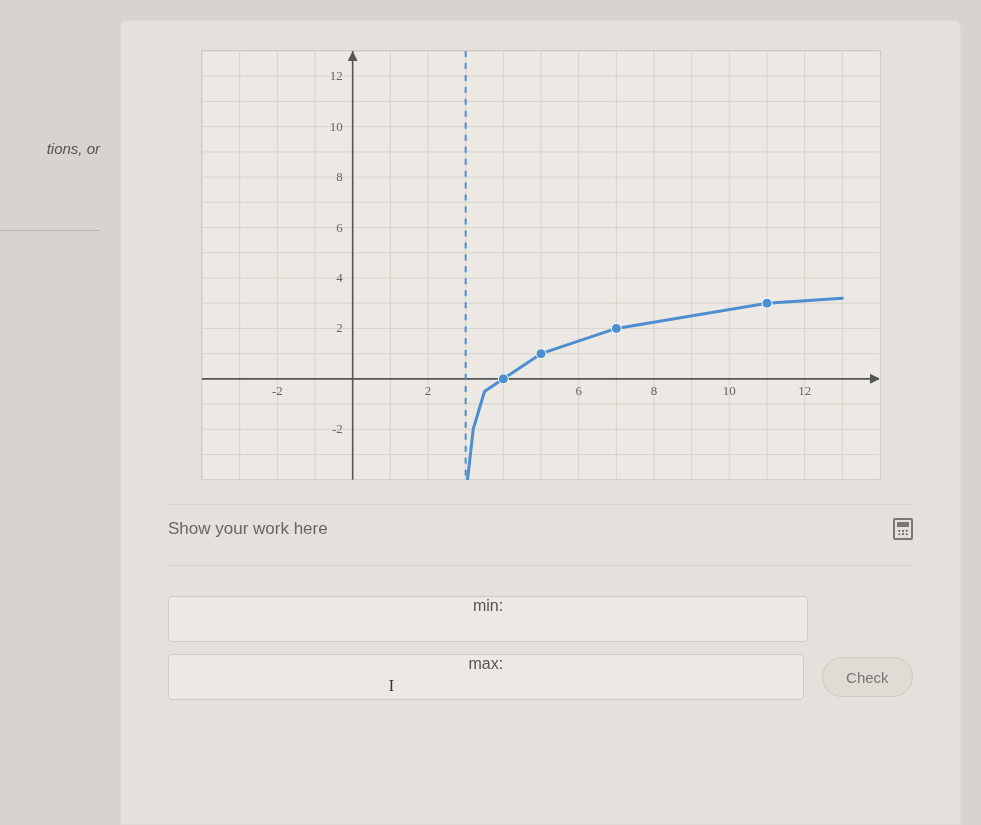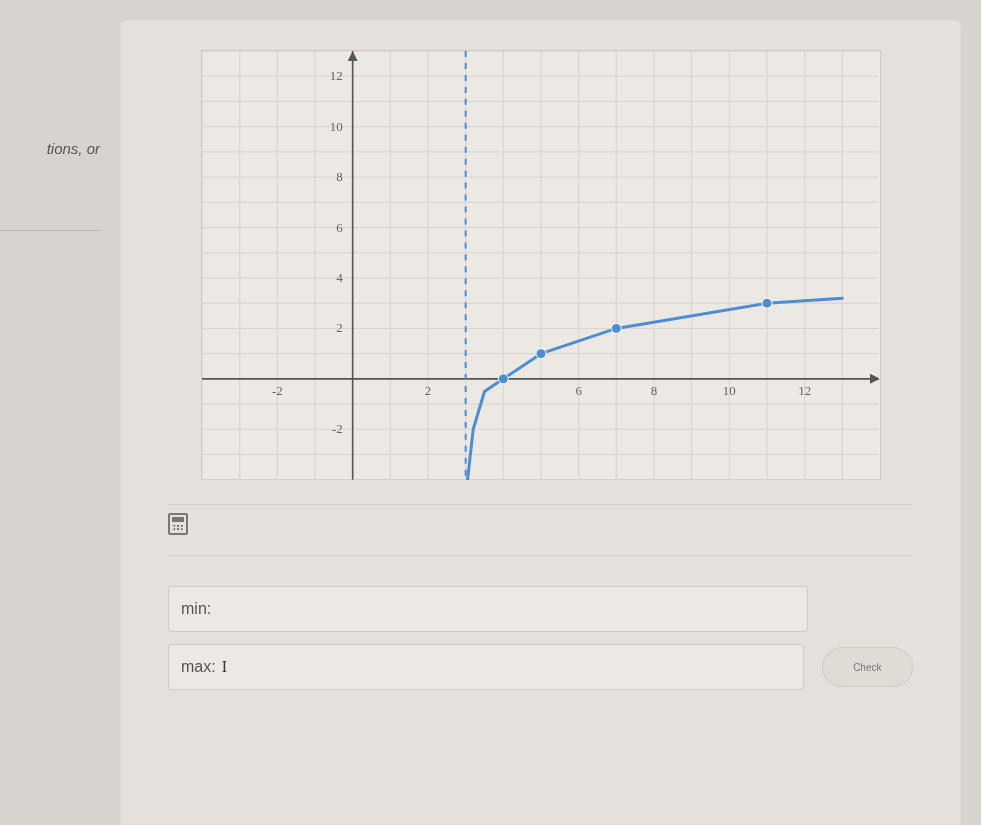--- a/index.html
+++ b/index.html
@@ -94,20 +94,21 @@
     height: 46px;
     background: #ece8e3;
     border: 1px solid #cfcac4;
     border-radius: 4px;
     padding: 0 12px;
     font-size: 16px;
     color: #555;
     display: flex;
     align-items: center;
     margin-bottom: 12px;
+    flex-direction: column;
   }
   .answer-field .prefix { color: #555; }
   .answer-field .value {
     flex: 1;
     border: none;
     background: transparent;
     outline: none;
     font-size: 16px;
     color: #333;
     padding-left: 6px;
@@ -118,21 +119,21 @@
     align-items: center;
     gap: 18px;
   }
   .check-btn {
     width: 92px;
     height: 40px;
     border-radius: 20px;
     background: #e0dbd5;
     border: 1px solid #cfcac4;
     color: #777;
-    font-size: 10px;
+    font-size: 15px;
     display: flex;
     align-items: center;
     justify-content: center;
     cursor: pointer;
   }
 </style>
 </head>
 <body>
 
 <div class="left-fragment">tions, or</div>
@@ -200,20 +201,21 @@
         <text x="141.11111111111111" y="29.29411764705884" text-anchor="end" font-size="13" fill="#666" font-family="serif">12</text>
         <path d="M266.3333333333333,430 L272,379.4117647058824 L283.33333333333337,341.47058823529414 L302.22222222222223,328.8235294117647 L340,303.52941176470586 L415.5555555555556,278.2352941176471 L566.6666666666667,252.94117647058823 L642.2222222222222,247.88235294117646 " stroke="#4d8ed1" stroke-width="3" fill="none" stroke-linecap="round" stroke-linejoin="round"></path>
         <circle cx="302.22222222222223" cy="328.8235294117647" r="5" fill="#4d8ed1" stroke="#fff" stroke-width="1"></circle>
         <circle cx="340" cy="303.52941176470586" r="5" fill="#4d8ed1" stroke="#fff" stroke-width="1"></circle>
         <circle cx="415.5555555555556" cy="278.2352941176471" r="5" fill="#4d8ed1" stroke="#fff" stroke-width="1"></circle>
         <circle cx="566.6666666666667" cy="252.94117647058823" r="5" fill="#4d8ed1" stroke="#fff" stroke-width="1"></circle>
       </svg>
   </div>
 
   <div class="work-row">
+    <div class="work-label">Show your work here</div>
     <div class="calc-icon"></div>
   </div>
 
   <div class="answer-field">
     <span class="prefix">min:</span>
     <input class="value" value="" style="">
   </div>
 
   <div class="bottom-row">
     <div class="answer-field" style="margin-bottom:0; position:relative;">

